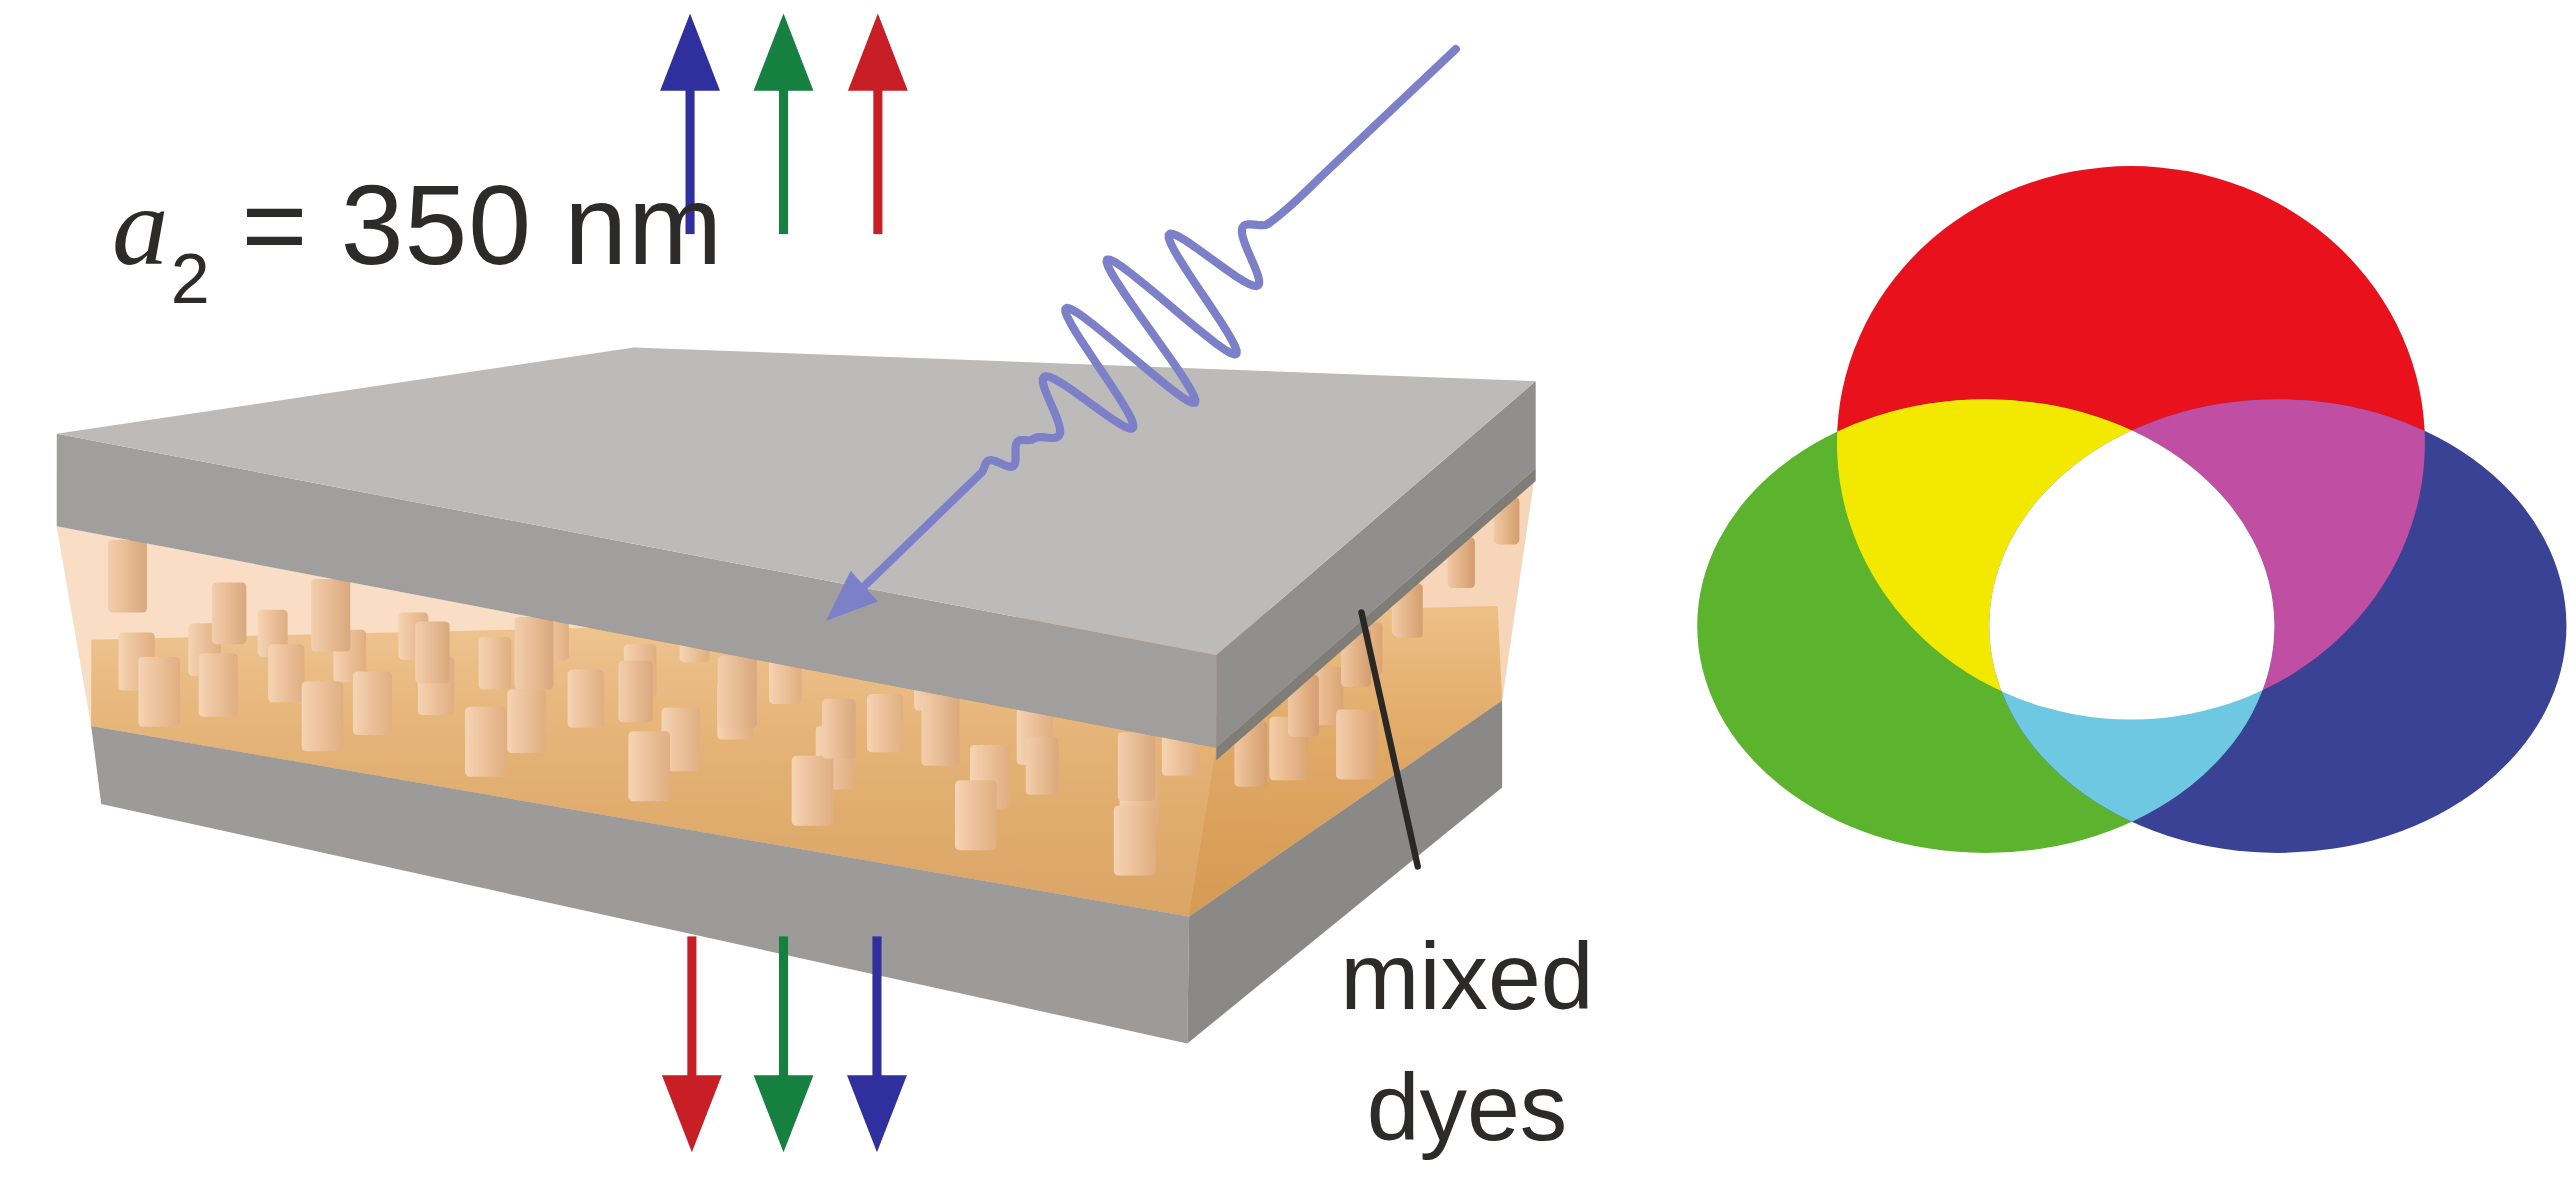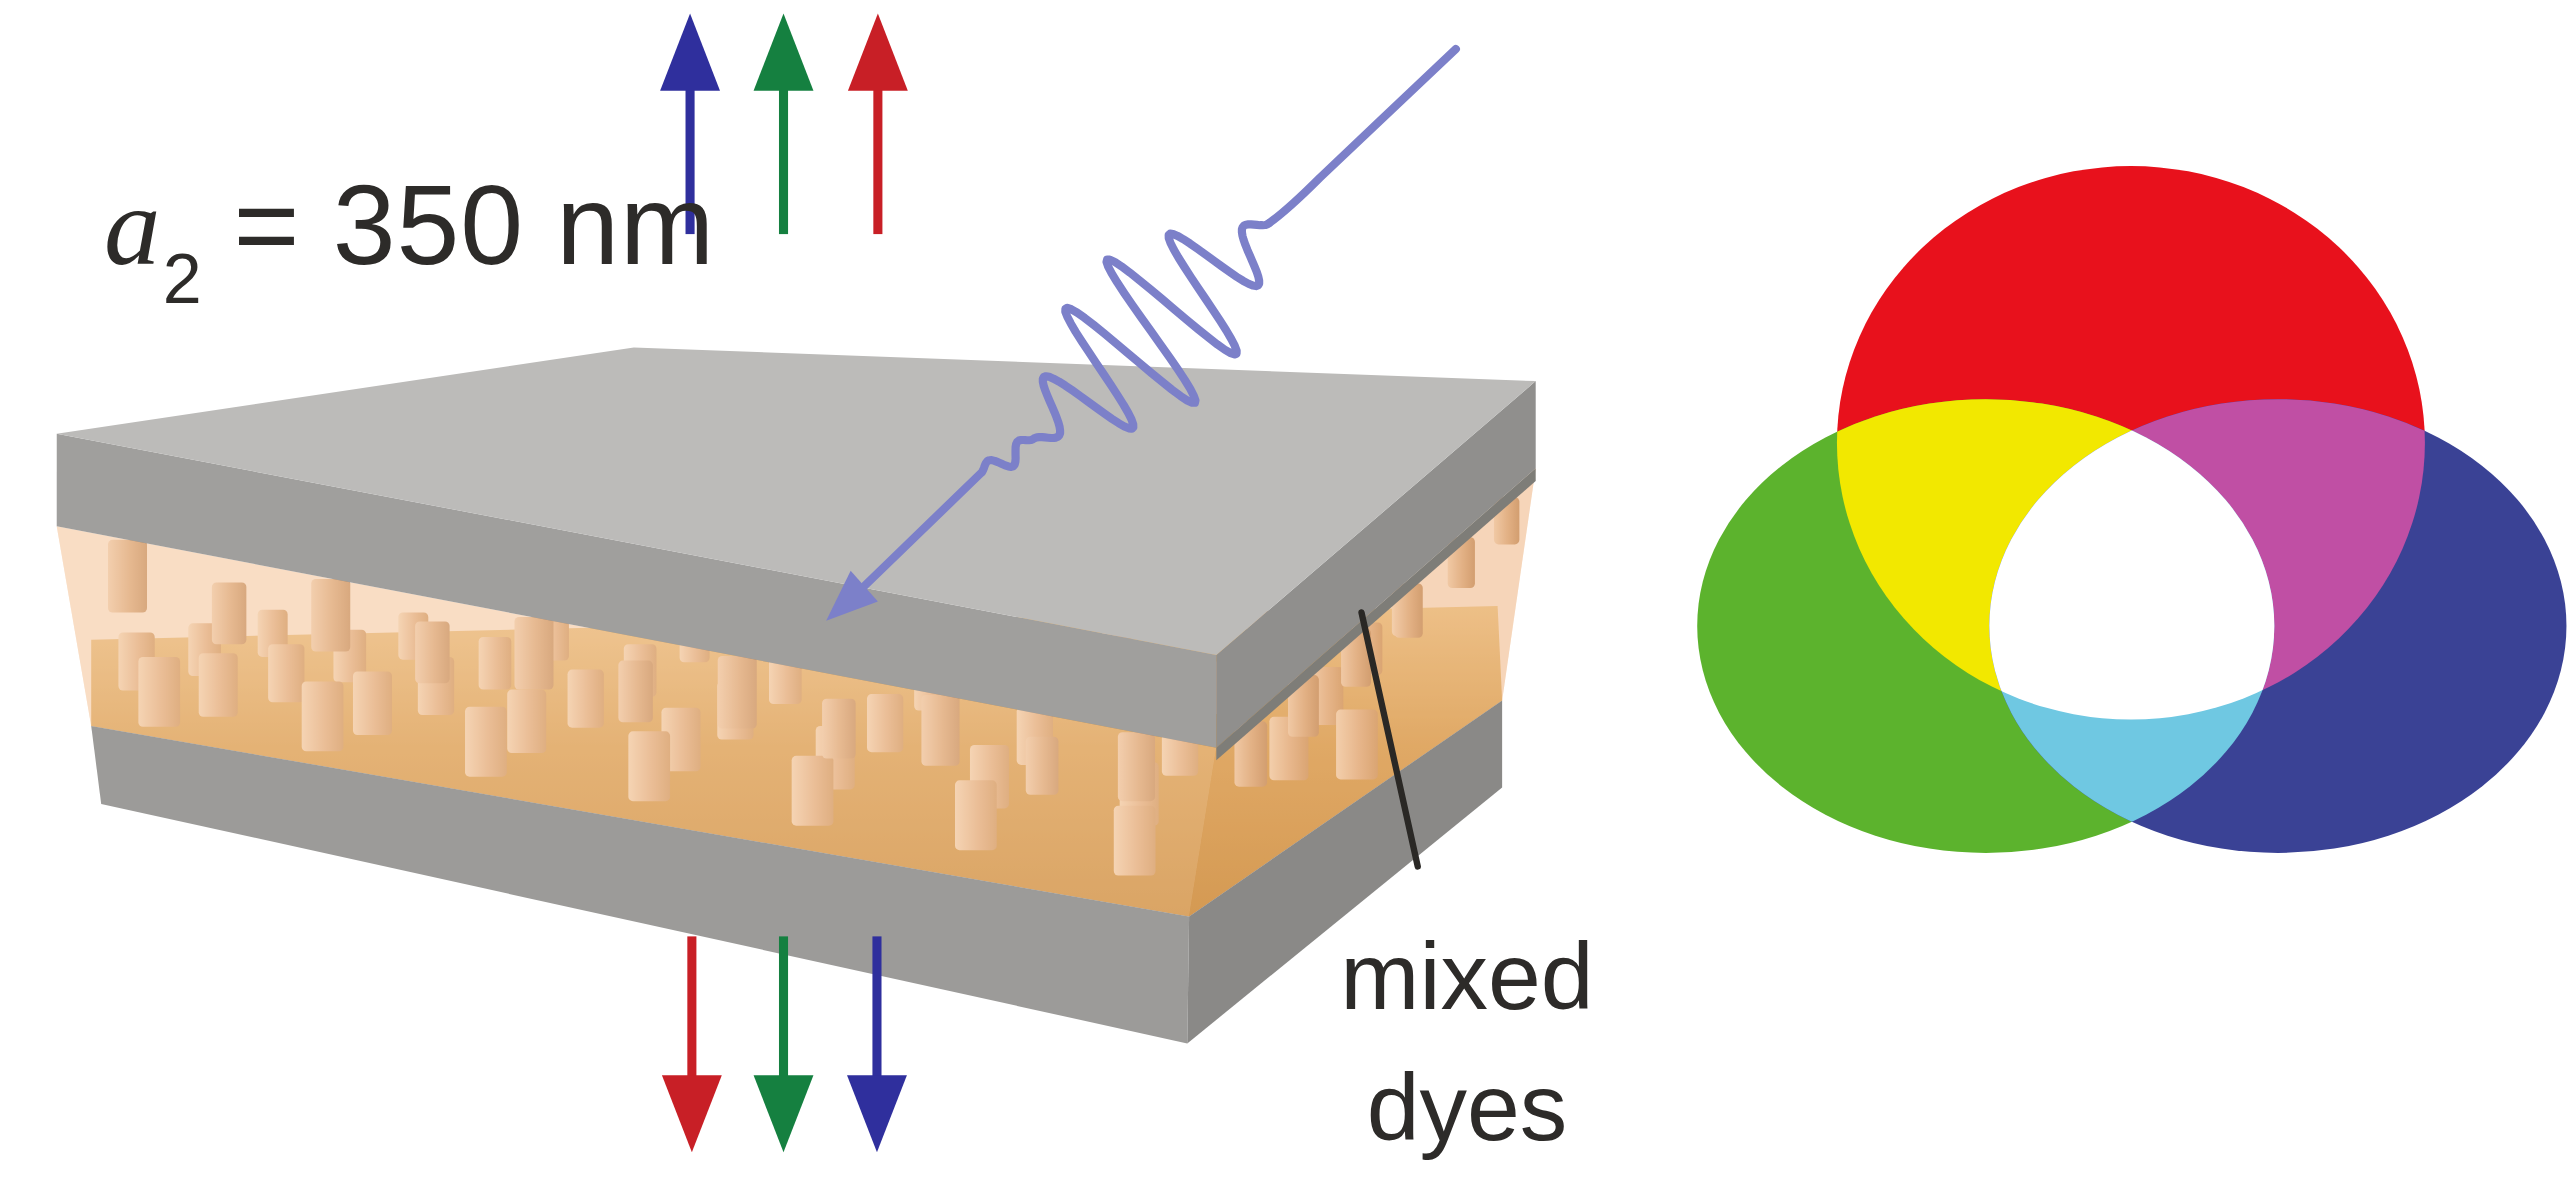--- a/index.html
+++ b/index.html
@@ -5,21 +5,21 @@
   html,body{margin:0;padding:0;background:#ffffff;}
   .figure{
     position:relative;
     width:2576px;height:1185px;
     background:#ffffff;
     font-family:"Liberation Sans", sans-serif;
     overflow:hidden;
   }
   .figure svg{position:absolute;left:0;top:0;width:2576px;height:1185px;}
   .lbl{position:absolute;color:#2d2b29;white-space:nowrap;line-height:1;}
-  .lattice{font-size:113px;letter-spacing:0.9px;}
+  .lattice{font-size:113px;letter-spacing:0.9px;margin-left:8px;}
   .lattice .sym{font-family:"Liberation Serif", serif;font-style:italic;}
   .lattice sub{font-size:62%;font-style:normal;position:relative;top:0.22em;left:0.02em;}
   .annotation{font-size:95px;width:436px;text-align:center;}
 </style>
 </head>
 <body>
 
 <div class="figure">
   <svg id="scene" viewBox="0 0 2838 1306">
       <defs>

